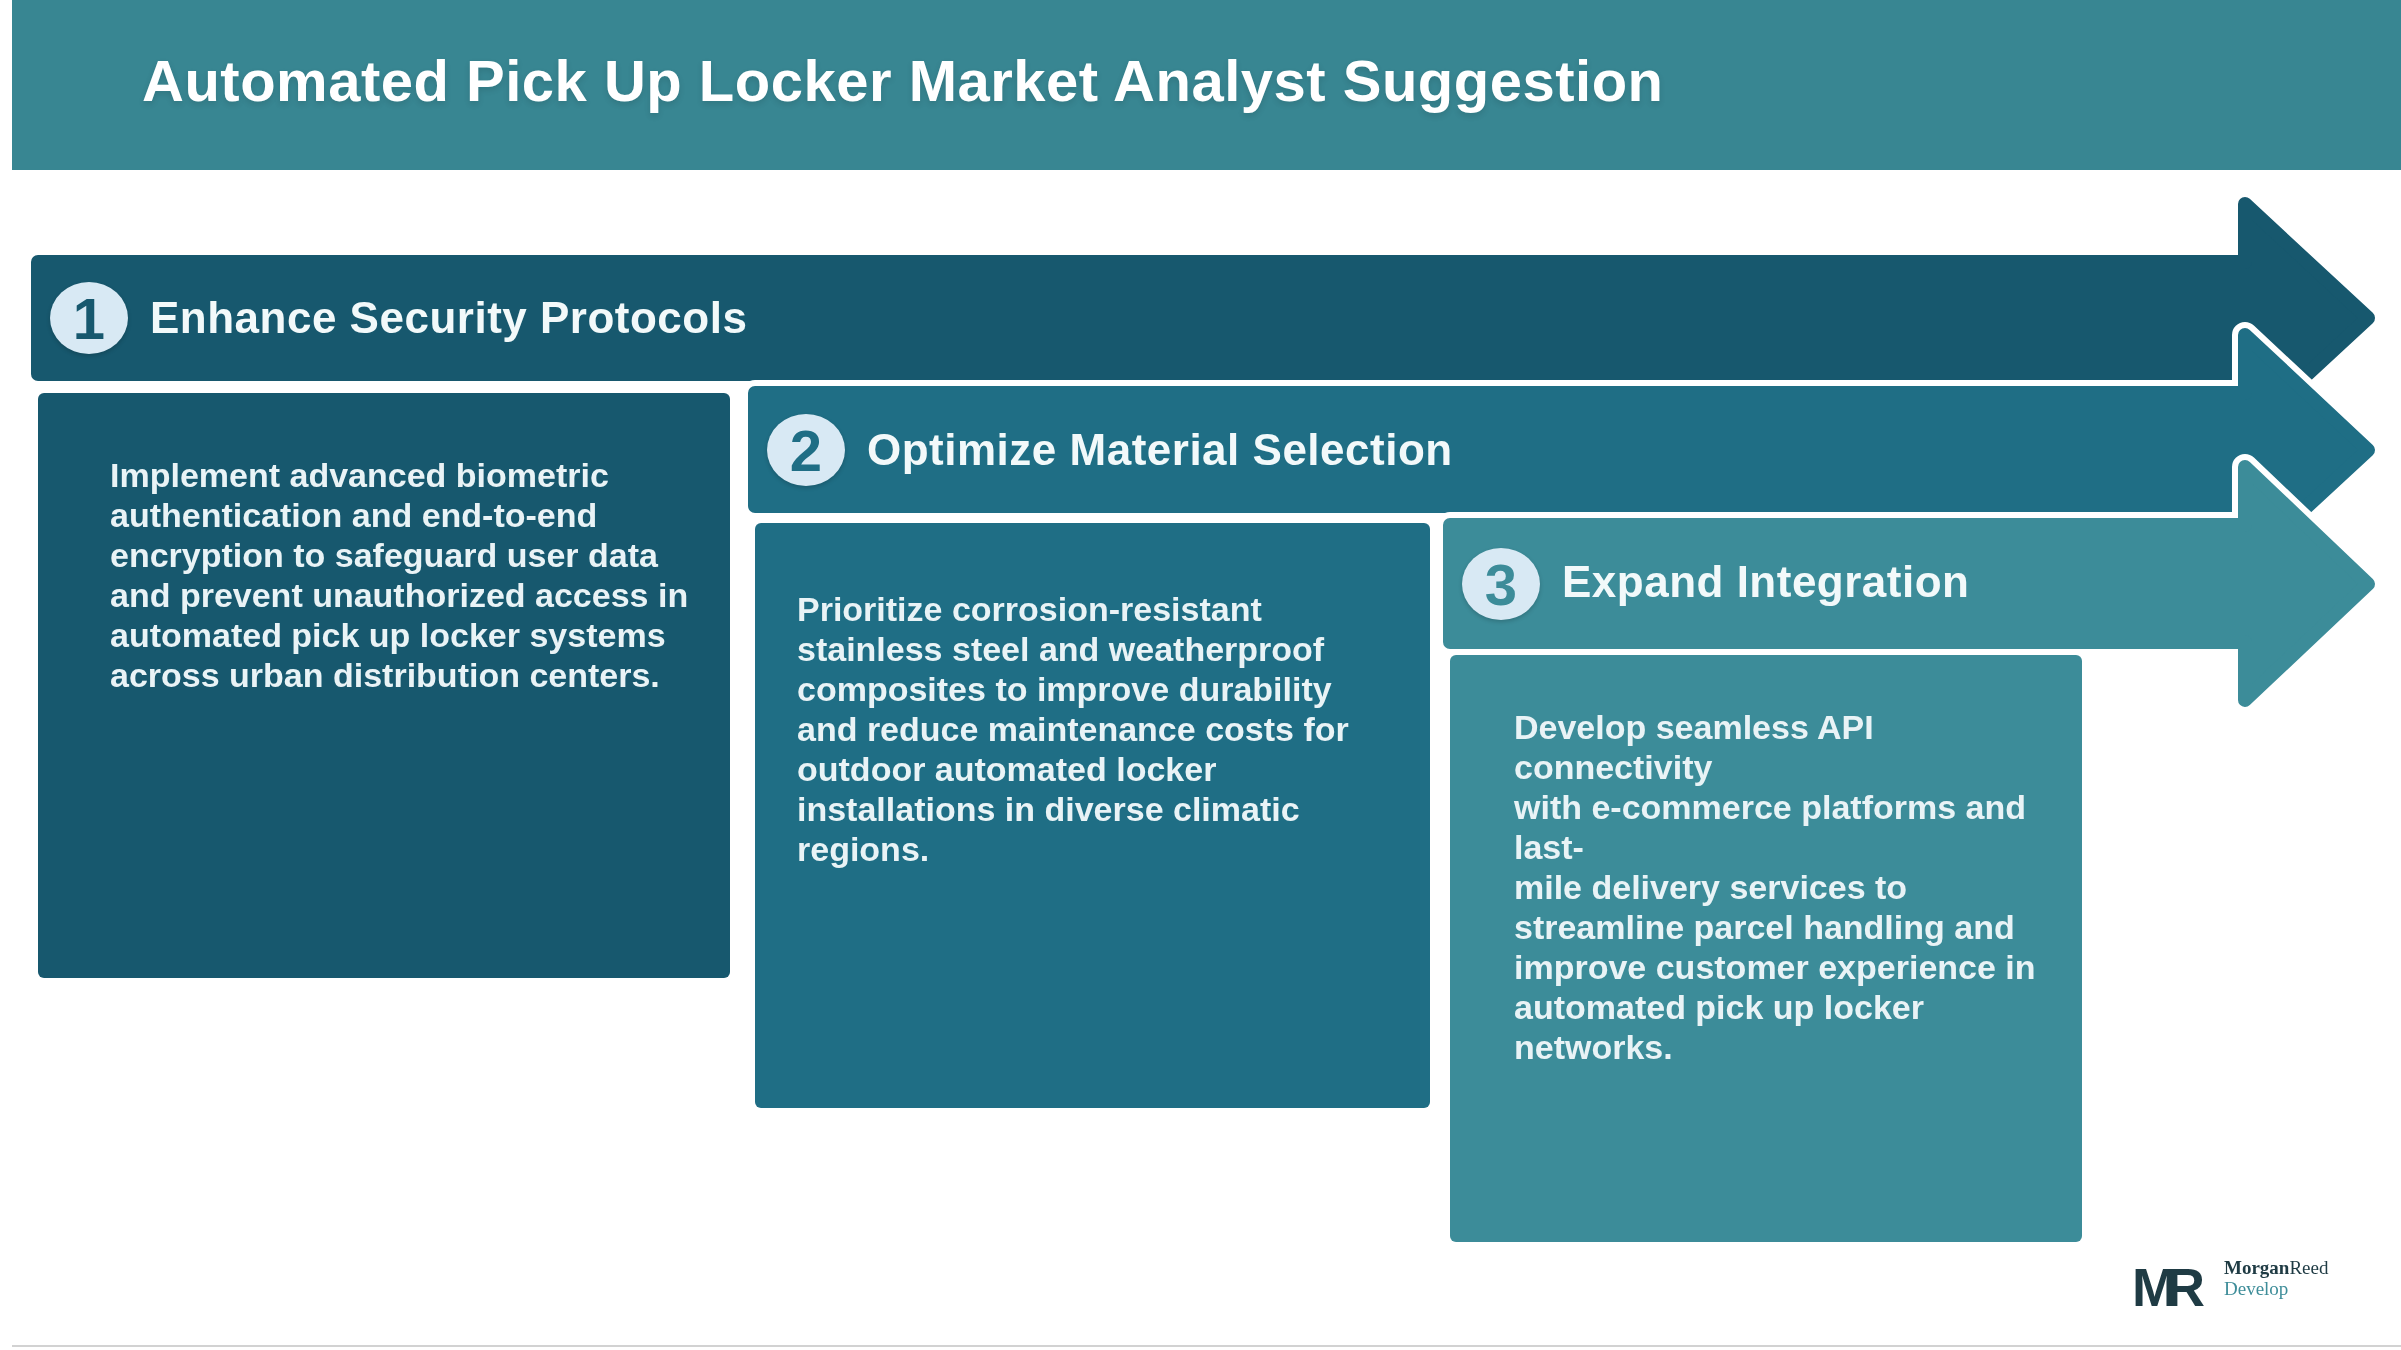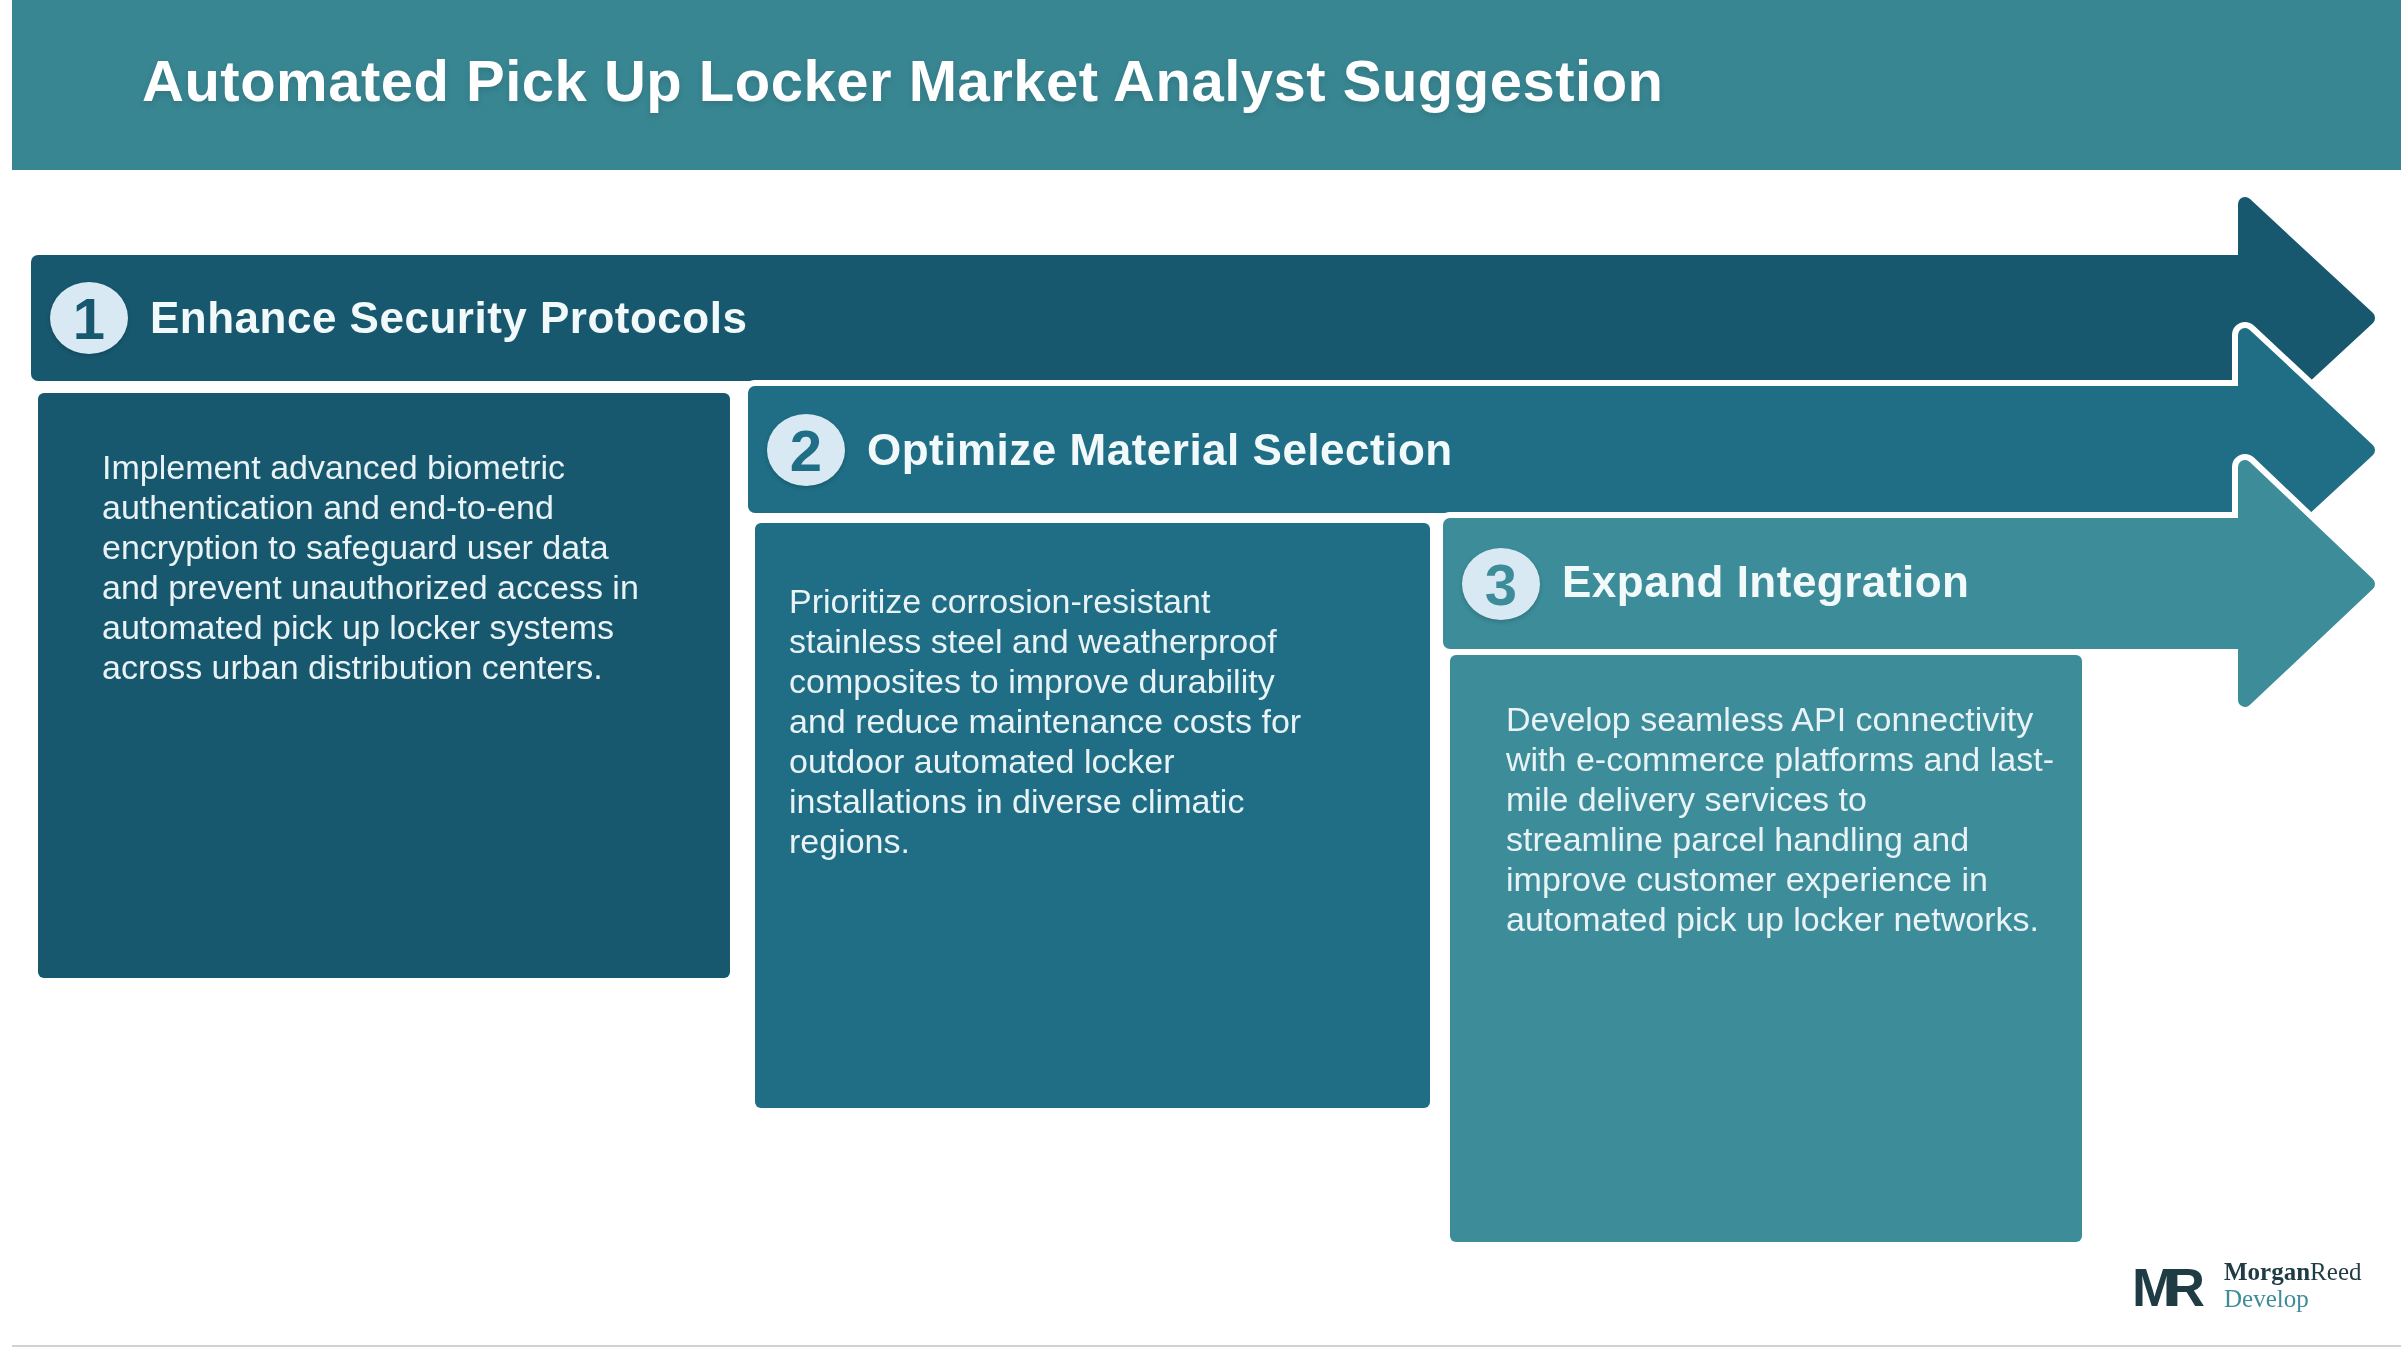--- a/index.html
+++ b/index.html
@@ -42,36 +42,36 @@
     letter-spacing:.5px;
   }
   .t1{left:150px;top:262px;}
   .t2{left:867px;top:394px;}
   .t3{left:1562px;top:526px;}
   
   .box{
     position:absolute;box-sizing:border-box;border-radius:6px;
     color:#e9f3f6;font-size:34px;line-height:40px;
   }
-  .box p{margin:0;white-space:pre-line;}
+  .box p{margin:8px;white-space:pre-line;font-weight:bold;}
   .box1{left:38px;top:393px;width:692px;height:585px;padding:54px 18px 0 64px;}
   .box2{left:755px;top:523px;width:675px;height:585px;padding:58px 14px 0 34px;}
   .box3{left:1450px;top:655px;width:632px;height:587px;padding:44px 14px 0 56px;}
   
   .source{
     position:absolute;left:50%;top:1282px;transform:translateX(-50%);
     font-size:30px;letter-spacing:.5px;
   }
   .brand{
     position:absolute;left:2134px;top:1258px;
     display:flex;gap:16px;
   }
   .brand-text{
     font-family:"Liberation Serif", serif;
-    display:flex;flex-direction:column;line-height:1.08;font-size:25px;
+    display:flex;flex-direction:column;line-height:1.08;font-size:19px;
   }
   .brand-name{white-space:nowrap;}
   .brand-name .bold{font-weight:700;}
   .bottom-divider{
     position:absolute;left:12px;top:1345px;width:2389px;height:2px;
     background:#d2d2d2;
   }
 </style>
 </head>
 <body>

